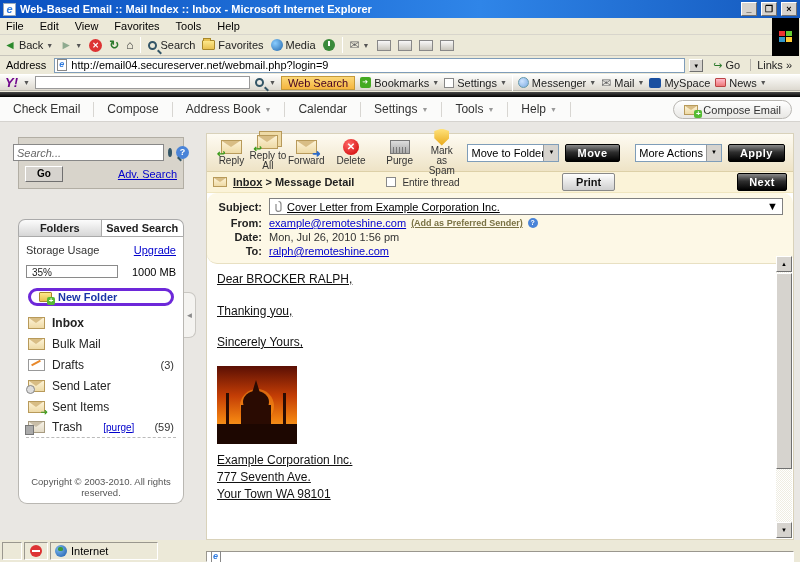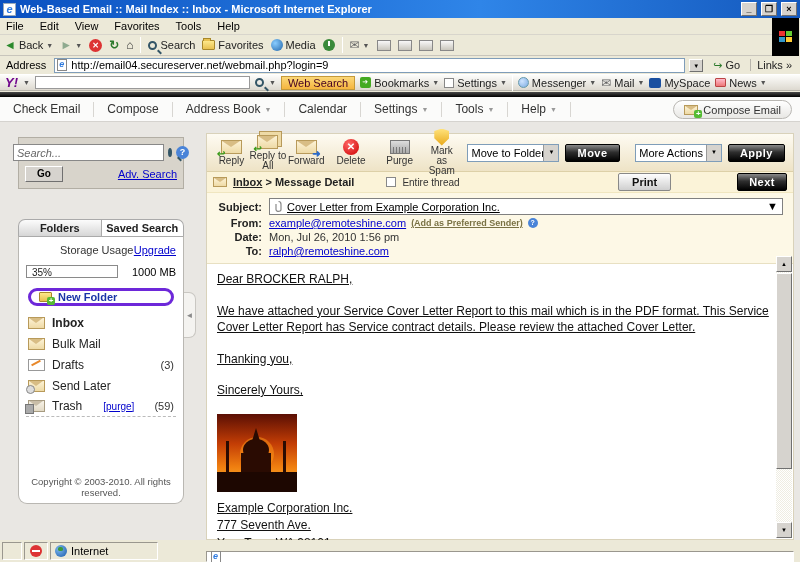--- a/index.html
+++ b/index.html
@@ -103,21 +103,21 @@
   .go-btn { width:38px; height:16px; background:#d6d3ce; border:1px solid; border-color:#fff #707070 #707070 #fff;
     font-weight:bold; font-size:10px; text-align:center; line-height:14px; }
   a, .link { color:#0000cc; text-decoration:underline; cursor:pointer; }
   .tabs { display:flex; margin-top:30px; }
   .tab { flex:1; height:17px; text-align:center; font-weight:bold; font-size:11px; line-height:16px;
     border:1px solid #aaa; border-bottom:none; }
   .tab.active { background:linear-gradient(#fcfcfc,#d6d6d6); border-radius:7px 0 0 0; color:#222; }
   .tab.inactive { background:#fff; border-radius:0 7px 0 0; border-left:none; color:#222; }
   .s-panel { background:#fff; border:1px solid #b9b7b2; border-top:1px solid #aaa; border-radius:0 0 9px 9px;
     padding:7px 7px 22px 7px; position:relative; min-height:268px; }
-  .st-row1 { display:flex; justify-content:space-between; align-items:center; color:#333;margin-left:34px; }
+  .st-row1 { display:flex; justify-content:space-between; align-items:center; color:#333; }
   .st-row2 { display:flex; justify-content:space-between; align-items:center; margin-top:9px; }
   .pbar { width:92px; height:13px; border:1px solid #8a8a8a; background:#fff; position:relative; }
   .pfill { height:100%; background:#a9c9ea; }
   .plabel { position:absolute; left:5px; top:1px; font-size:10px; color:#222; }
   .newfolder { margin:10px 2px 6px 2px; height:18px; border:3px solid #6d28d9; border-radius:9px; background:#fff;
     display:flex; align-items:center; gap:6px; padding:0 8px; }
   .nf-ic { width:13px; height:10px; background:linear-gradient(#fde88a,#e8c150); border:1px solid #a8882a; border-radius:1px; position:relative; flex:none; }
   .nf-ic::after { content:"+"; position:absolute; right:-4px; bottom:-4px; width:8px; height:8px; background:#5b3; border-radius:2px;
     color:#fff; font-size:8px; line-height:8px; text-align:center; font-weight:bold; }
   .nf-lbl { color:#1a35a8; font-weight:bold; font-size:11px; }
@@ -163,22 +163,22 @@
   .fselect .sarr { width:15px; height:16px; background:#d6d3ce; border-left:1px solid #999; font-size:6px;
     text-align:center; line-height:15px; }
   .dbtn { background:linear-gradient(#8a8a8a,#2e2e2e 45%,#000); border:1px solid #000; border-radius:2px;
     color:#fff; font-weight:bold; font-size:11px; padding:2px 11px; margin-left:6px; letter-spacing:0.5px; }
   .crumbrow { height:21px; background:#fbf3d8; display:flex; align-items:center; padding:0 6px; gap:6px; border-bottom:1px solid #f0e6c0; }
   .crumb { font-weight:bold; font-size:11px; color:#222; }
   .cb { width:10px; height:10px; background:#fff; border:1px solid #888; margin-left:26px; }
   .thread-lbl { font-size:10px; color:#333; }
   .printbtn { margin-left:auto; background:linear-gradient(#fefefe,#cfcfcf); border:1px solid #888; border-radius:2px;
     font-weight:bold; font-size:11px; padding:2px 13px; color:#111; }
-  .nextbtn { margin-left:60px;text-align:right; }
-  .hdrs { background:#fdf8e6; padding:3px 6px 6px 0; border-bottom:1px solid #e8e0c2; }
+  .nextbtn { margin-left:116px;text-align:right; }
+  .hdrs { background:#fdf8e6; padding:3px 6px 6px 0; border-bottom:1px solid #e8e0c2;border-radius:10px; }
   .hrow { display:flex; align-items:center; margin-top:2px; }
   .hlbl { width:62px; text-align:right; font-weight:bold; font-size:11px; color:#222; padding-right:7px; flex:none; }
   .hval { font-size:11px; color:#333; display:flex; align-items:center; gap:5px; }
   .subj-combo { flex:1; height:17px; background:#fff; border:1px solid #808080; display:flex; align-items:center; gap:4px; padding-left:4px; margin-right:4px; }
   .subj-combo .stxt { flex:1; font-size:11px; color:#000;text-decoration:underline; }
   .pref { color:#7a7244; font-weight:bold; font-size:9px; text-decoration:underline; }
   .q-ic.sm { width:10px; height:10px; font-size:7px; line-height:10px; }
   .bodyarea { padding:7px 24px 0 10px; font-size:12px; color:#111; line-height:1.38; height:284px; overflow:hidden; position:relative;text-decoration:underline; }
   .bodyarea p { margin:0 0 15px 0; }
   .tajwrap { margin:2px 0 8px 0; width:80px; height:78px; }
@@ -409,20 +409,24 @@
         </div>
         <div class="frow">
           <span class="fi drafts"></span>
           <span>Drafts</span>
           <span class="cnt">(3)</span>
         </div>
         <div class="frow">
           <span class="fi later"></span>
           <span>Send Later</span>
         </div>
+        <div class="frow">
+          <span class="fi sent"></span>
+          <span>Sent Items</span>
+        </div>
         <div class="frow dashed">
           <span class="fi trash"></span>
           <span>Trash</span>
           <span class="link pg">[purge]</span>
           <span class="cnt">(59)</span>
         </div>
 
         <div class="copyr">Copyright © 2003-2010. All rights reserved.</div>
       </div>
     </div>
@@ -520,21 +524,20 @@
         <div class="hrow">
           <span class="hlbl">To:</span>
           <span class="hval">
               <a>ralph@remoteshine.com</a>
             </span>
         </div>
       </div>
 
       <div class="bodyarea">
         <p>Dear BROCKER RALPH,</p>
-        <p>We have attached your Service Cover Letter Report to this mail which is in the PDF format. This Service Cover Letter Report has Service contract details. Please review the attached Cover Letter.</p>
         <p>Thanking you,</p>
         <p>Sincerely Yours,</p>
         <div class="tajwrap">
           <svg width="80" height="78" viewBox="0 0 80 78">
             <defs>
               <linearGradient id="sky" x1="0" y1="0" x2="0" y2="1">
                 <stop offset="0" stop-color="#5a0f04"></stop>
                 <stop offset="0.38" stop-color="#c33d05"></stop>
                 <stop offset="0.68" stop-color="#f07f10"></stop>
                 <stop offset="1" stop-color="#fbc23c"></stop>

